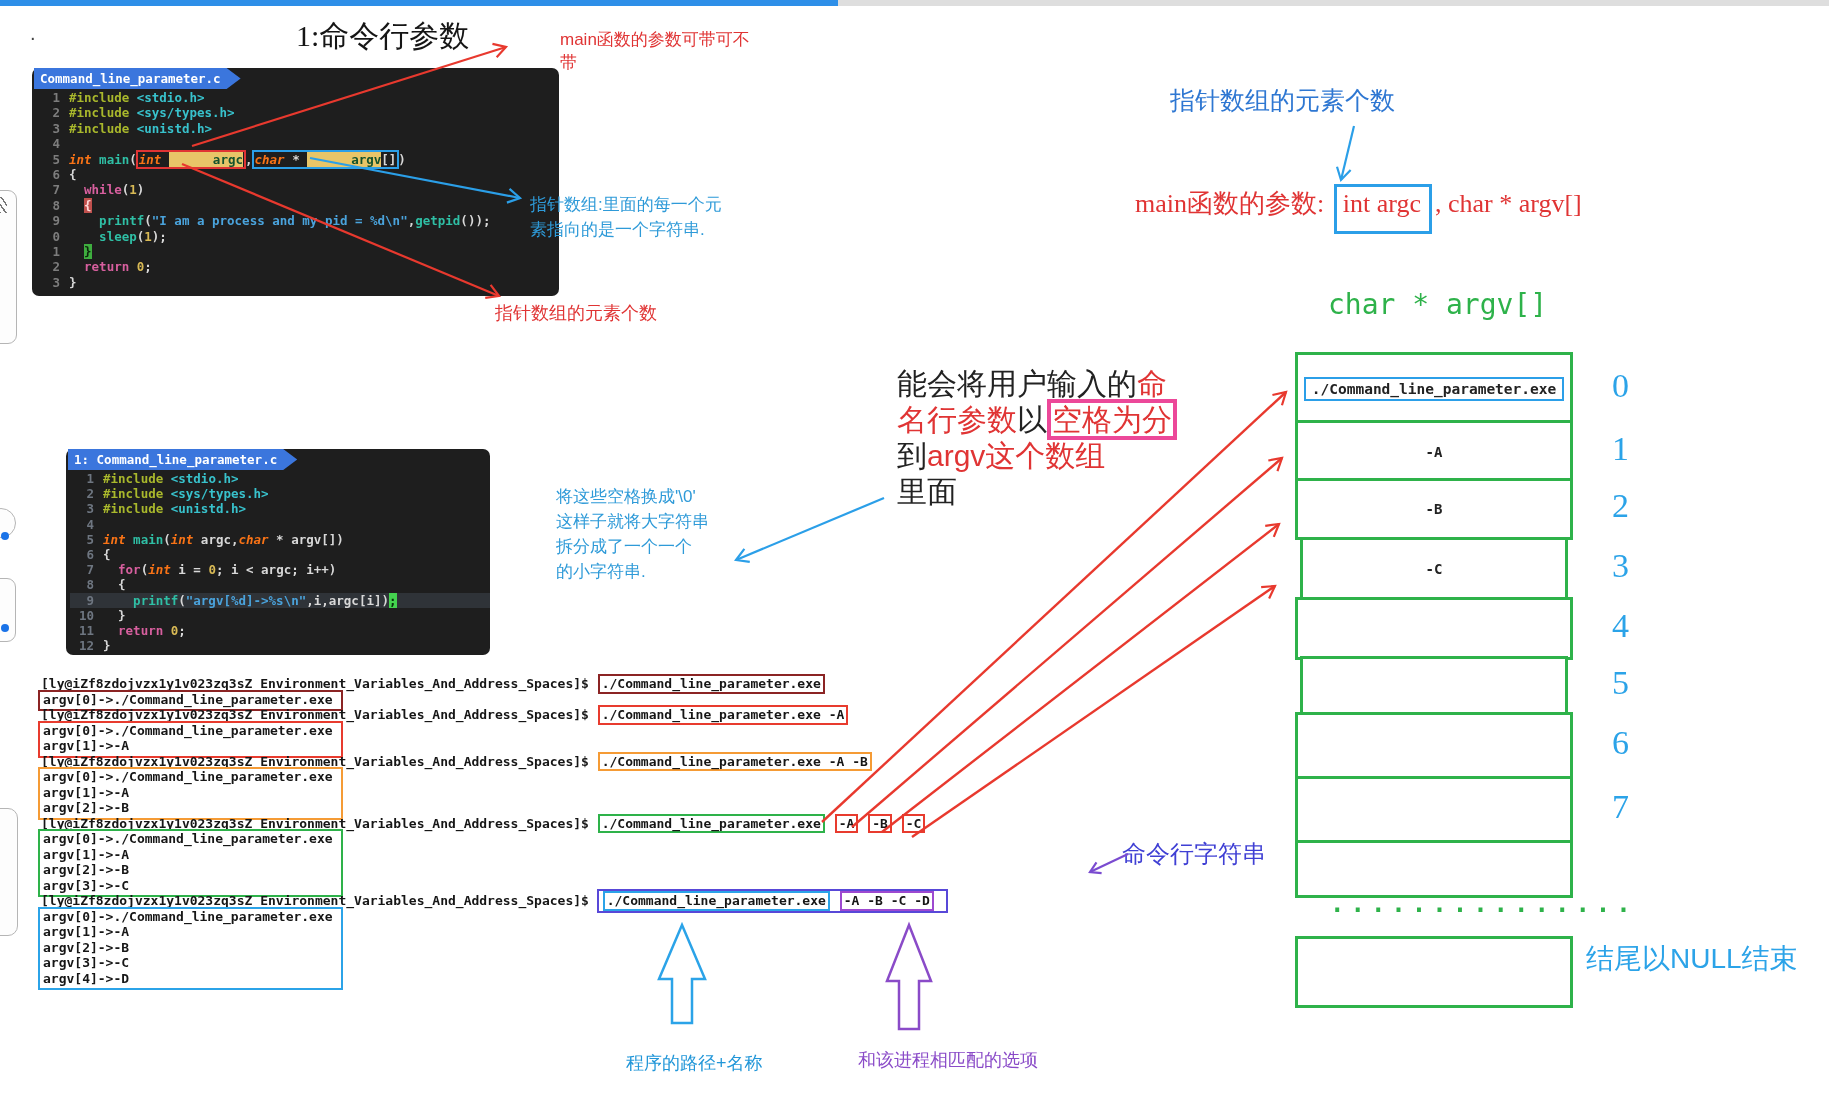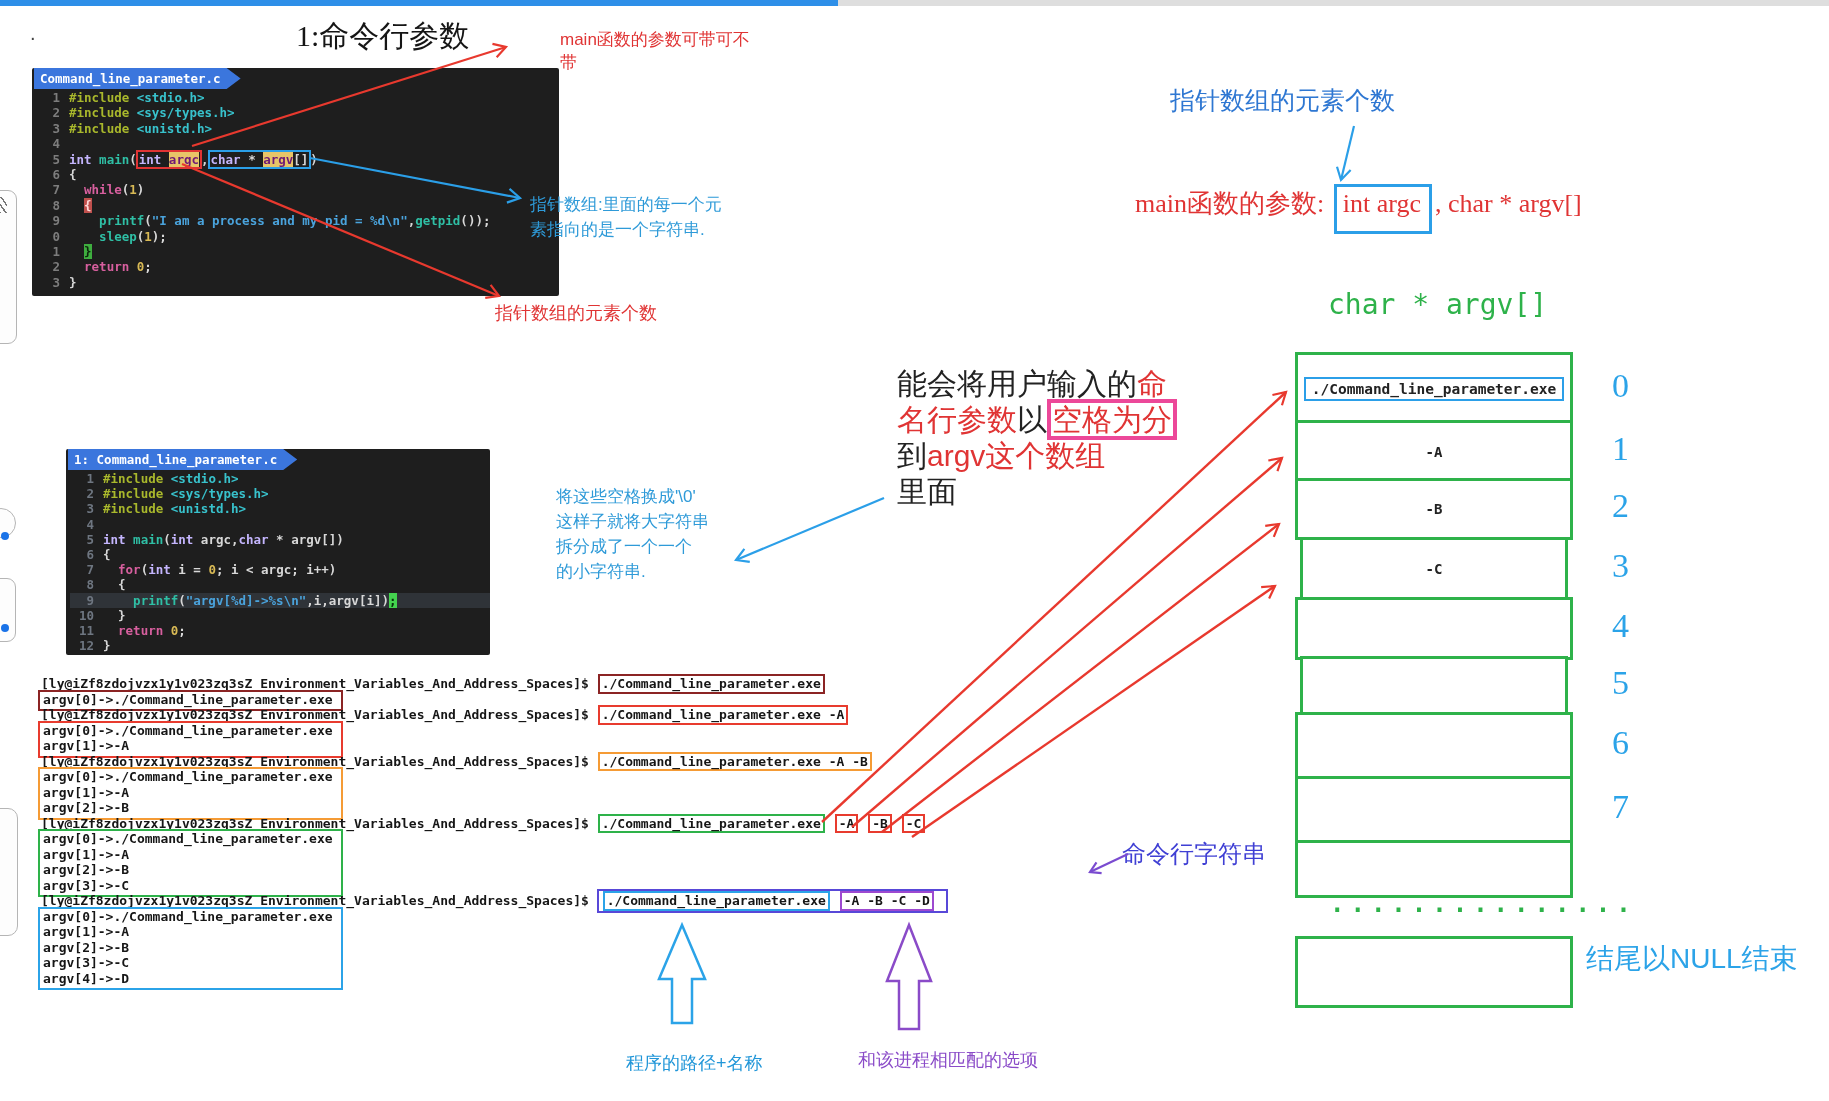--- a/index.html
+++ b/index.html
@@ -23,38 +23,38 @@
   #right-count{left:1170px;top:84px;font:25px "Liberation Sans",sans-serif;color:#2e77d2;}
   #right-params{left:1135px;top:184px;font:26px "Liberation Serif",serif;color:#e03434;white-space:nowrap;}
   .rp-box{display:inline-block;border:3px solid #2b9fe8;padding:2px 8px 12px 6px;margin:0 3px;}
   #char-argv-title{left:1328px;top:288px;font:28px "DejaVu Sans Mono",monospace;color:#2eb24a;}
   #cmd-string-label{left:1122px;top:838px;font:24px "Liberation Sans",sans-serif;color:#3f3fd4;}
   #path-label{left:626px;top:1051px;font:18px "Liberation Sans",sans-serif;color:#2196d8;}
   #options-label{left:858px;top:1048px;font:18px "Liberation Sans",sans-serif;color:#8a4bc8;}
   #null-note{left:1586px;top:940px;font:28px "Liberation Sans",sans-serif;color:#2ba3e8;}
 
   
-  .code{position:absolute;background:#1e1e1e;border-radius:2px;}
+  .code{position:absolute;background:#1e1e1e;border-radius:7px;}
   #code1{left:32px;top:68px;width:527px;height:228px;}
   #code2{left:66px;top:449px;width:424px;height:206px;}
   .tab{position:absolute;top:0;left:2px;background:#3b76dd;color:#fff;
        font:bold 12.5px "DejaVu Sans Mono",monospace;padding:3px 20px 3px 6px;
        clip-path:polygon(0 0,calc(100% - 14px) 0,100% 50%,calc(100% - 14px) 100%,0 100%);}
   .codelines{position:absolute;top:22px;left:4px;right:0;font:bold 12.5px/15.4px "DejaVu Sans Mono",monospace;color:#d8d8d8;}
   #code2 .codelines{line-height:15.2px;}
   .crow{height:15.4px;white-space:pre;}
   #code2 .crow{height:15.2px;}
   .lnum{display:inline-block;width:24px;color:#7d7d7d;text-align:right;margin-right:9px;}
   #code2 .lnum{color:#6e7681;}
   .row-hl{background:#2f3338;}
   .row-hl .lnum{color:#4fa6e8;}
-  .c-inc{color:#a9b82c;} .c-hdr{color:#38c2cc;} .c-kw{color:#c4b5fd;}
+  .c-inc{color:#a9b82c;} .c-hdr{color:#38c2cc;} .c-kw{color:#f97316;font-style:italic;}
   .c-fn{color:#2fbfa5;} .c-mag{color:#d75f9e;} .c-num{color:#d9ba55;}
   .c-str{color:#4aa3dc;} .c-pl{color:#d8d8d8;}
-  .c-hl{background:#e8c568;color:#701a75;}
+  .c-hl{background:#e8c568;color:#14532d;padding-left:44px;}
   .c-brace-red{background:#c0504d;color:#ffdada;}
   .c-brace-green{background:#3fae3f;color:#0c260c;}
   .c-cur{background:#44d34f;color:#06320a;}
   .codebox{display:inline-block;border:2px solid;margin:-2px -1px;padding:0 1px;}
   .b-red{border-color:#e03434;} .b-blue{border-color:#2b9fe8;}
 
   
   .trow{position:absolute;white-space:pre;font:bold 13px/15.5px "DejaVu Sans Mono",monospace;color:#161616;}
   .tbox{display:inline-block;border:2px solid;padding:0 2px;margin:-2px 1px;}
   .touter{display:inline-block;border:2px solid #5848d8;padding:2px 3px;margin:-4px 0;}
@@ -183,21 +183,21 @@
     <div class="tab">1: Command_line_parameter.c</div>
     <div class="codelines">
         <div class="crow"><span class="lnum">1</span><span class="c-inc">#include</span><span class="c-pl"> </span><span class="c-hdr">&lt;stdio.h&gt;</span></div>
         <div class="crow"><span class="lnum">2</span><span class="c-inc">#include</span><span class="c-pl"> </span><span class="c-hdr">&lt;sys/types.h&gt;</span></div>
         <div class="crow"><span class="lnum">3</span><span class="c-inc">#include</span><span class="c-pl"> </span><span class="c-hdr">&lt;unistd.h&gt;</span></div>
         <div class="crow"><span class="lnum">4</span></div>
         <div class="crow"><span class="lnum">5</span><span class="c-kw">int</span><span class="c-pl"> </span><span class="c-fn">main</span><span class="c-pl">(</span><span class="c-kw">int</span><span class="c-pl"> argc,</span><span class="c-kw">char</span><span class="c-pl"> * argv[])</span></div>
         <div class="crow"><span class="lnum">6</span><span class="c-pl">{</span></div>
         <div class="crow"><span class="lnum">7</span><span class="c-pl">  </span><span class="c-mag">for</span><span class="c-pl">(</span><span class="c-kw">int</span><span class="c-pl"> i = </span><span class="c-num">0</span><span class="c-pl">; i &lt; argc; i++)</span></div>
         <div class="crow"><span class="lnum">8</span><span class="c-pl">  {</span></div>
-        <div class="crow row-hl"><span class="lnum">9</span><span class="c-pl">    </span><span class="c-fn">printf</span><span class="c-pl">(</span><span class="c-str">"argv[%d]-&gt;%s\n"</span><span class="c-pl">,i,argv[i])</span><span class="c-cur">;</span></div>
+        <div class="crow row-hl"><span class="lnum">9</span><span class="c-pl">    </span><span class="c-fn">printf</span><span class="c-pl">(</span><span class="c-str">"argv[%d]-&gt;%s\n"</span><span class="c-pl">,i,argc[i])</span><span class="c-cur">;</span></div>
         <div class="crow"><span class="lnum">10</span><span class="c-pl">  }</span></div>
         <div class="crow"><span class="lnum">11</span><span class="c-pl">  </span><span class="c-mag">return</span><span class="c-pl"> </span><span class="c-num">0</span><span class="c-pl">;</span></div>
         <div class="crow"><span class="lnum">12</span><span class="c-pl">}</span></div>
       </div>
   </div>
 
   <div id="terminal">
       <div class="trow" style="left: 41px; top: 676px;"><span>[ly@iZf8zdojvzx1y1v023zq3sZ Environment_Variables_And_Address_Spaces]$ </span><span class="tbox bc-darkred">./Command_line_parameter.exe</span> </div>
       <div class="tgroup bc-darkred" style="left: 38px; top: 689.5px; width: 298px; height: 17.5px;">
         <div>argv[0]-&gt;./Command_line_parameter.exe</div>

